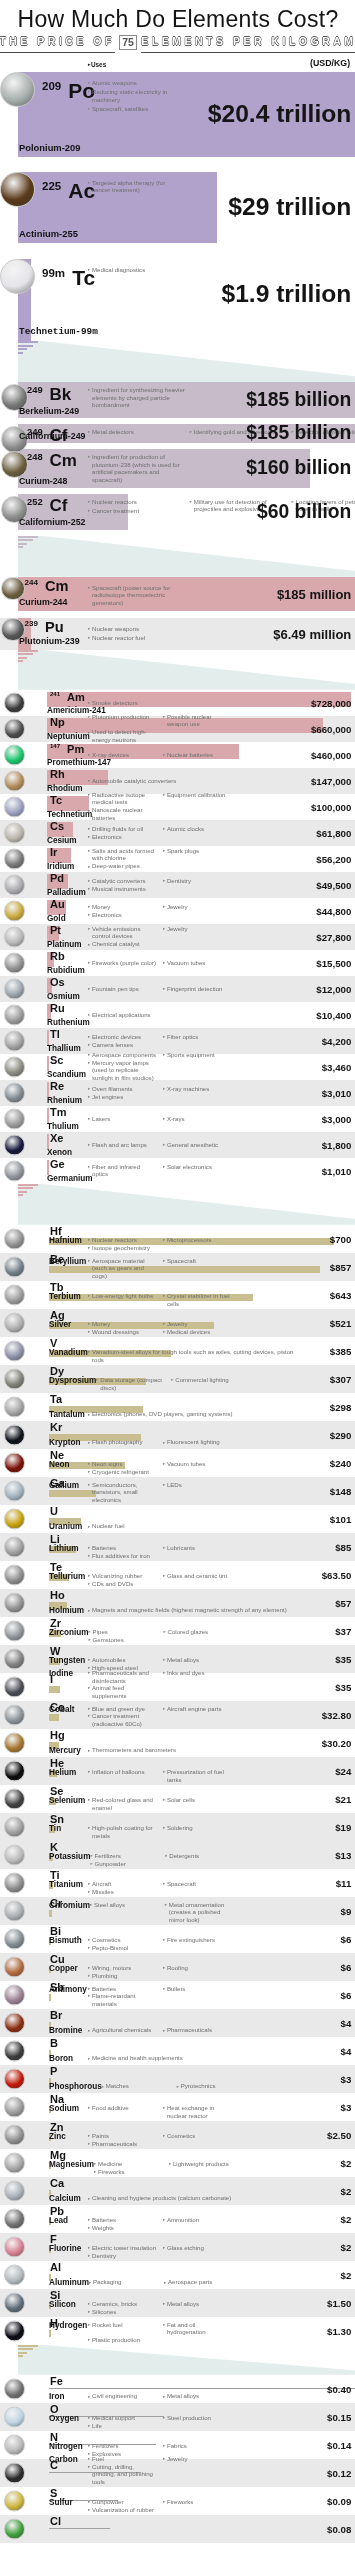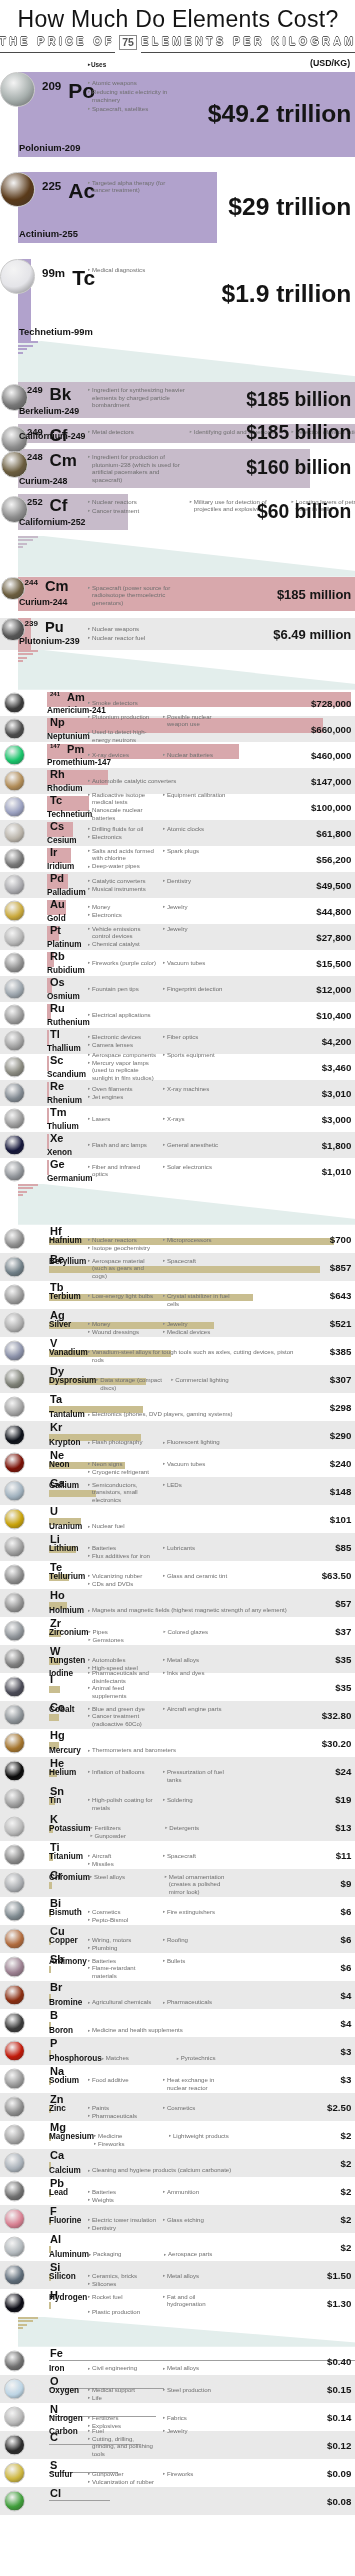--- a/index.html
+++ b/index.html
@@ -40,21 +40,21 @@
   .row.hero .price{font-size:24.6px;top:50%;transform:translateY(-50%);}
   .row.hero .photo{left:0;top:0;}
   .row.hero .sym{left:42px;top:8.2px;font-size:21px;}
 
   [data-key="po209"]{height:85px;margin-bottom:15px;}
   [data-key="po209"] .price{top:58%;}
   [data-key="ac225"]{height:71px;margin-bottom:16.4px;}
   [data-key="tc99m"]{height:82px;}
   [data-key="tc99m"] .price{top:auto;bottom:1.2px;transform:none;}
   [data-key="tc99m"] .uses{top:9.4px;}
-  [data-key="tc99m"] .name{bottom:1.2px;}
+  [data-key="tc99m"] .name{bottom:1.2px;font-family:Liberation Mono, monospace;}
 
   .group-billion .row{margin-bottom:5.9px;}
   .group-billion .row .sym{left:27px;top:3.5px;font-size:17px;}
   .group-billion .row .photo{top:2.3px;left:1.2px;}
   .group-billion .row .uses{top:4.1px;}
   .group-billion .row .use{width:100px;}
   .group-billion .row .price{font-size:19.3px;margin-left:27px;}
   .group-billion .row .name{bottom:2.3px;font-size:8.8px;}
   [data-key="bk249"]{height:36px;}
   [data-key="cf249"]{height:19px;}
@@ -143,21 +143,21 @@
             <span class="use">
               <span class="bullet">▸</span>
               <span class="use-text">Reducing static electricity in machinery</span>
             </span>
             <span class="use">
               <span class="bullet">▸</span>
               <span class="use-text">Spacecraft, satellites</span>
             </span>
           </div>
           <div class="name">Polonium-209</div>
-          <div class="price">$49.2 trillion</div>
+          <div class="price">$20.4 trillion</div>
         </div>
         <div class="row hero" data-key="ac225">
           <div class="bar" style="background: rgb(177, 162, 204); width: 199px;"></div>
           <span class="photo" style="height: 35px; width: 35px; background: radial-gradient(circle at 38% 30%, rgb(244, 244, 244), rgb(90, 58, 26) 55%, rgb(46, 46, 46) 130%);"></span>
           <div class="sym"><sup class="mass">225</sup><span class="s">Ac</span></div>
           <div class="uses">
             <span class="use">
               <span class="bullet">▸</span>
               <span class="use-text">Targeted alpha therapy (for cancer treatment)</span>
             </span>
@@ -1068,20 +1068,39 @@
                 <span class="use-text">Inflation of balloons</span>
               </span>
               <span class="use">
                 <span class="bullet">▸</span>
                 <span class="use-text">Pressurization of fuel tanks</span>
               </span>
             </div>
           </div>
           <div class="price">$24</div>
         </div>
+        <div class="row bars" data-key="se">
+          <div class="bar" style="background: rgb(201, 190, 144); width: 6.7px;"></div>
+          <span class="photo" style="height: 21px; width: 21px; background: radial-gradient(circle at 38% 30%, rgb(244, 244, 244), rgb(63, 63, 63) 55%, rgb(46, 46, 46) 130%);"></span>
+          <div class="sym"><span class="s">Se</span></div>
+          <div class="bottomline">
+            <span class="bname">Selenium</span>
+            <div class="uses">
+              <span class="use">
+                <span class="bullet">▸</span>
+                <span class="use-text">Red-colored glass and enamel</span>
+              </span>
+              <span class="use">
+                <span class="bullet">▸</span>
+                <span class="use-text">Solar cells</span>
+              </span>
+            </div>
+          </div>
+          <div class="price">$21</div>
+        </div>
         <div class="row bars alt" data-key="sn">
           <div class="bar" style="background: rgb(201, 190, 144); width: 6px;"></div>
           <span class="photo" style="height: 21px; width: 21px; background: radial-gradient(circle at 38% 30%, rgb(244, 244, 244), rgb(157, 157, 157) 55%, rgb(46, 46, 46) 130%);"></span>
           <div class="sym"><span class="s">Sn</span></div>
           <div class="bottomline">
             <span class="bname">Tin</span>
             <div class="uses">
               <span class="use">
                 <span class="bullet">▸</span>
                 <span class="use-text">High-polish coating for metals</span>

